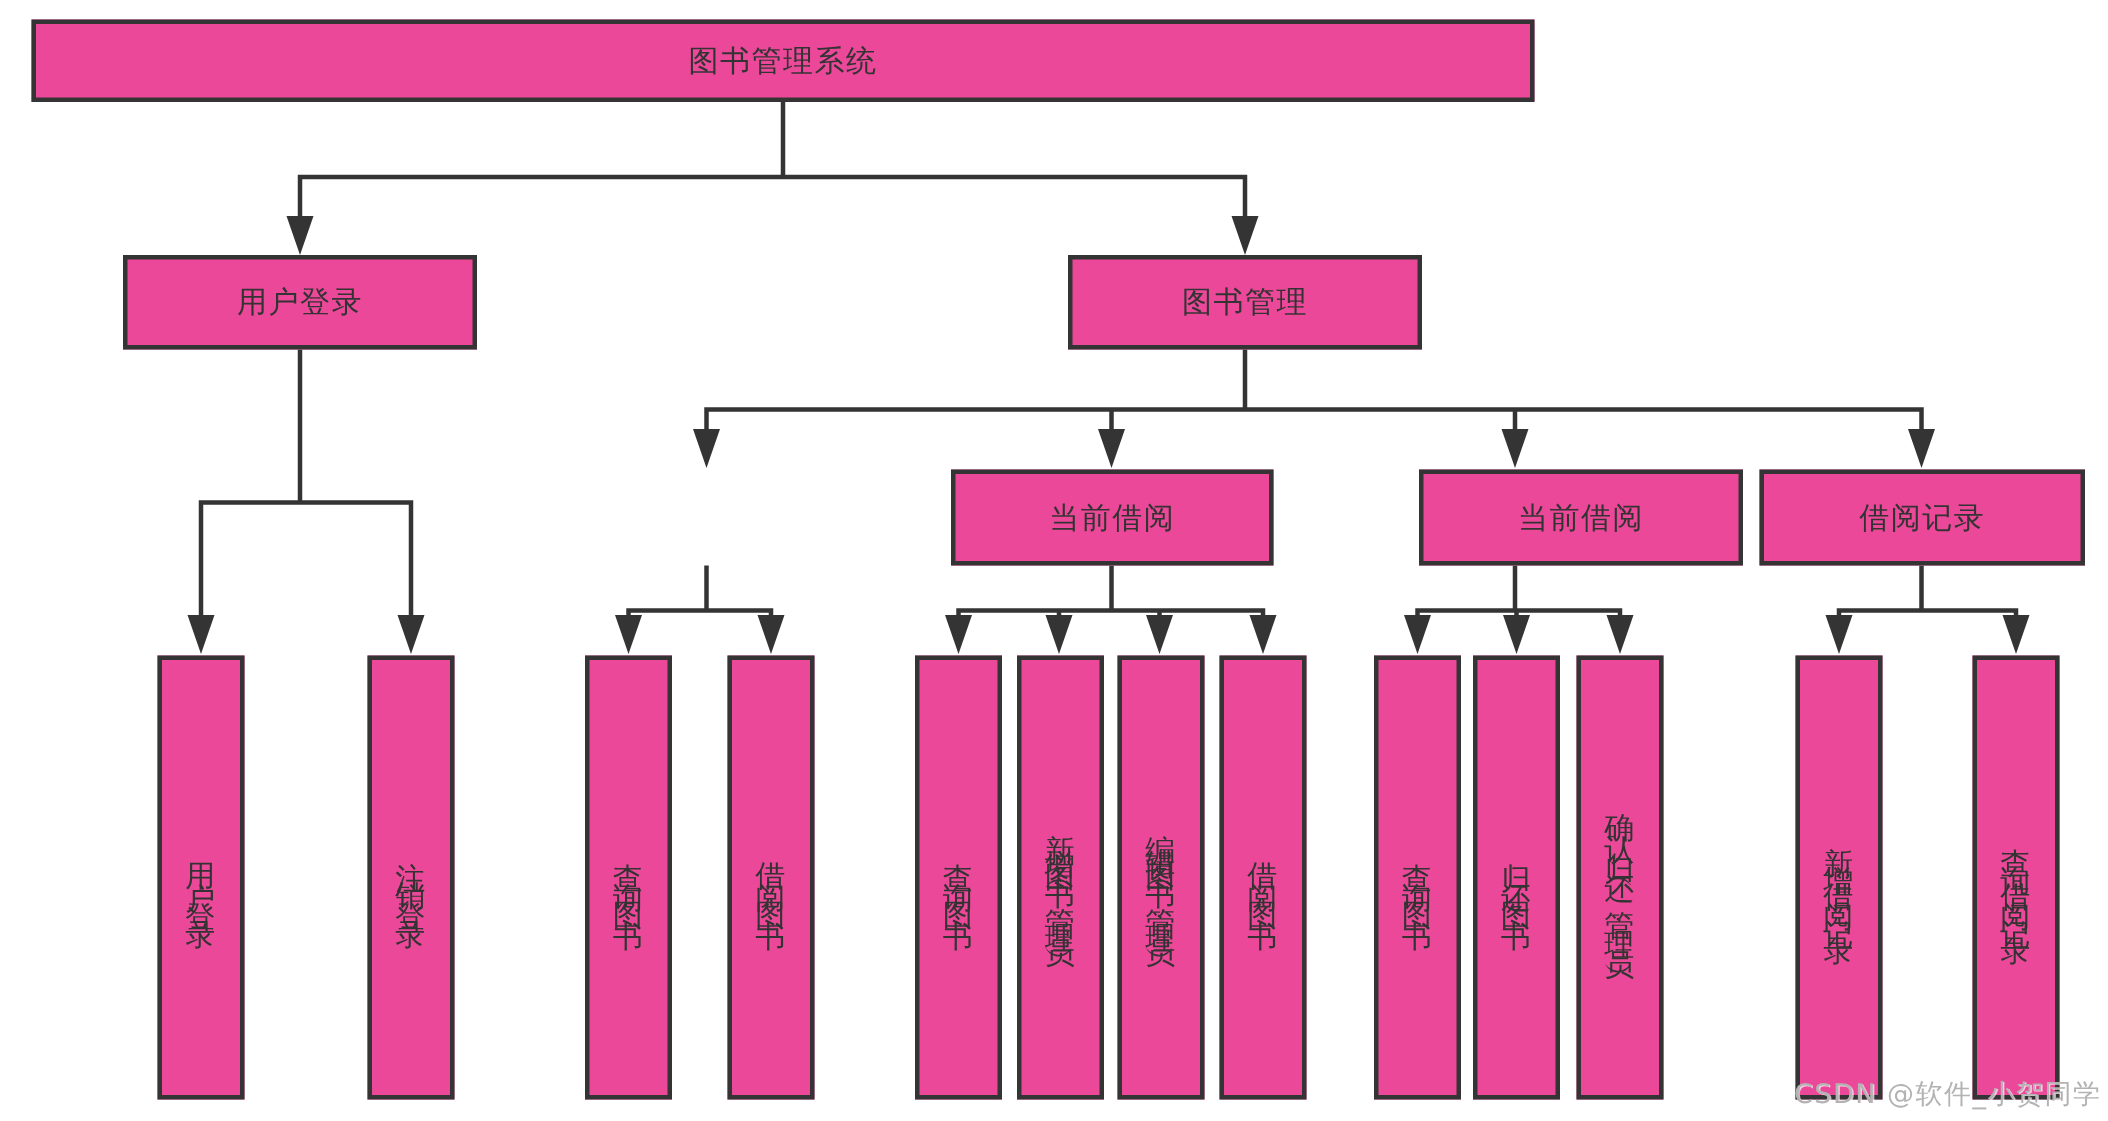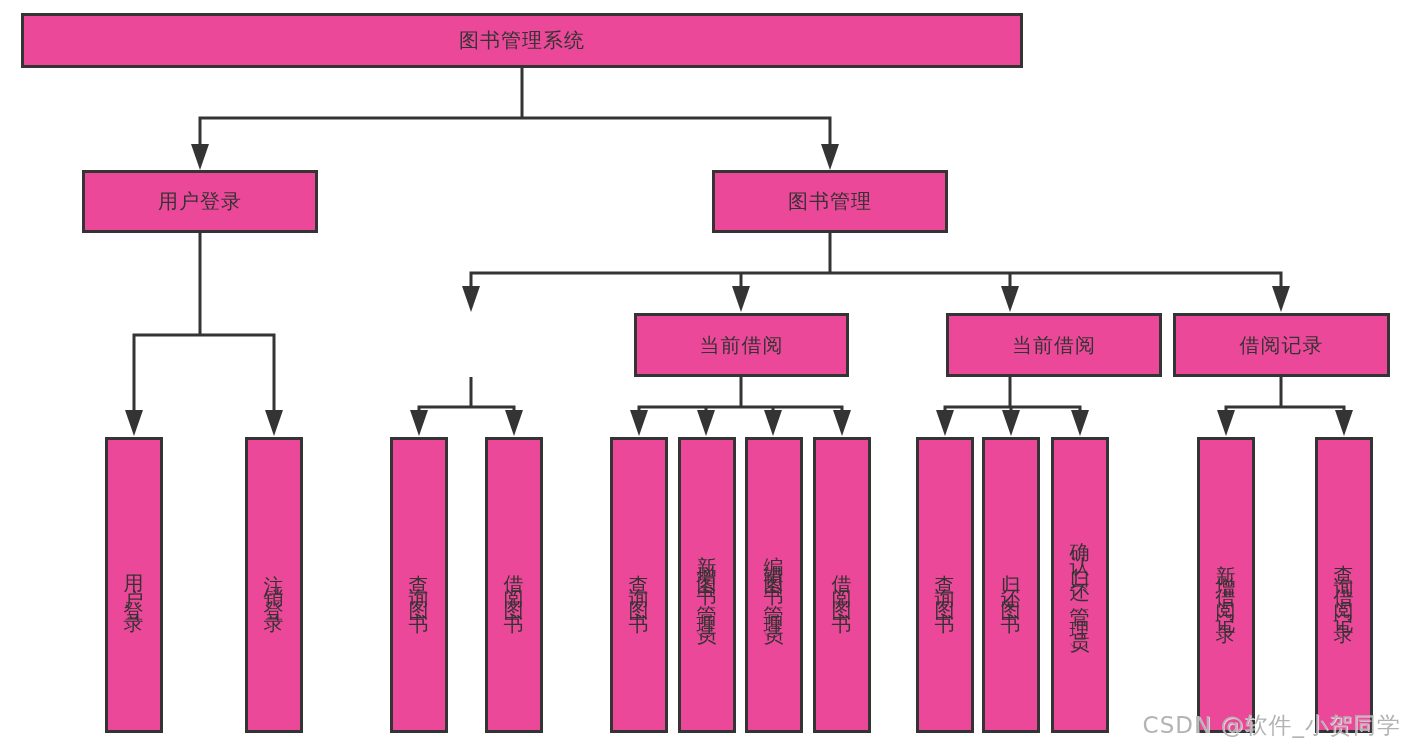--- a/index.html
+++ b/index.html
@@ -37,21 +37,21 @@
     color: #333333;
   }
   .ls4 span { letter-spacing: 13px; }
   .ls6 span { letter-spacing: 12px; }
   .ls8 span { letter-spacing: 13px; }
   .ls9 span { letter-spacing: 10px; }
   #watermark {
     position: absolute;
     right: 4px;
     bottom: 6px;
-    font-size: 23px;
+    font-size: 18px;
     color: #b3b3b3;
     letter-spacing: 1px;
     text-shadow: 1px 1px 0 rgba(255,255,255,0.7);
     white-space: nowrap;
   }
 </style>
 </head>
 <body>
 
 <div id="canvas">

